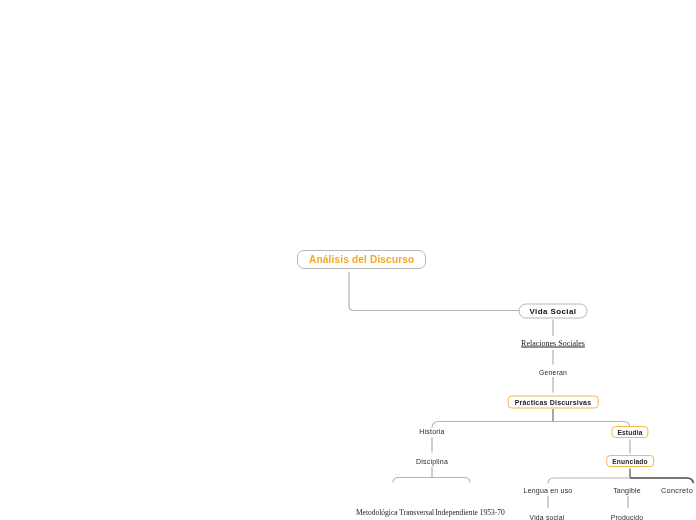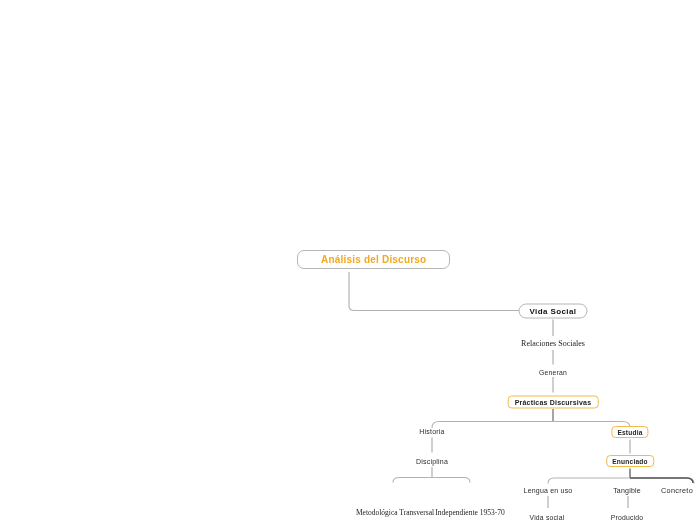--- a/index.html
+++ b/index.html
@@ -11,21 +11,21 @@
     font-family:"Liberation Sans", sans-serif;
   }
   svg.connectors{position:absolute;left:0;top:0;width:696px;height:520px;}
   .node{position:absolute;white-space:nowrap;box-sizing:border-box;}
   .centered{transform:translate(-50%,-50%);}
 
   .root-box{
     background:#ffffff;
     border:1.5px solid #b6b6b6;
     border-radius:7px;
-    padding:3px 23px;
+    padding:3px 11px;
     font-size:10px;font-weight:bold;
     color:#f3a81f;
     letter-spacing:0.2px;
   }
   .pill{
     background:#ffffff;
     border:1.4px solid #b6b6b6;
     border-radius:10px;
     padding:2px 10px;
     font-size:8px;font-weight:bold;
@@ -75,21 +75,21 @@
     <path d="M548,483.5 Q548,478 554,478 L687,478 Q694,478 694,483.5" stroke="#b3b3b3" stroke-width="1.1"></path>
     <path d="M630,478 L686,478 Q693,478 693,483" stroke="#565656" stroke-width="1.5"></path>
     <path d="M548,496 L548,508" stroke="#9f9f9f" stroke-width="1"></path>
     <path d="M628,496 L628,508" stroke="#9f9f9f" stroke-width="1"></path>
   </svg>
 
   <div class="node root-box" style="left:297px;top:250px;">Análisis del Discurso</div>
 
   <div class="node pill centered" style="left:553px;top:311px;">Vida Social</div>
 
-  <div class="node txt-serif centered" style="left:553px;top:342.5px;">Relaciones Sociales</div>
+  <div class="node txt-serif centered" style="left:553px;top:342.5px;text-decoration:underline;">Relaciones Sociales</div>
 
   <div class="node txt small centered" style="left:553px;top:371.5px;">Generan</div>
 
   <div class="node amber-box big centered" style="left:553px;top:401.5px;">Prácticas Discursivas</div>
 
   <div class="node txt centered" style="left:432px;top:431px;">Historia</div>
 
   <div class="node amber-box centered" style="left:630px;top:432px;">Estudia</div>
 
   <div class="node txt centered" style="left:432px;top:460.5px;">Disciplina</div>

